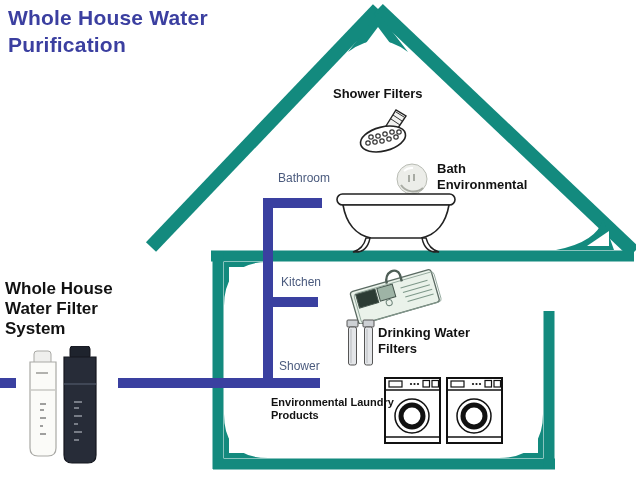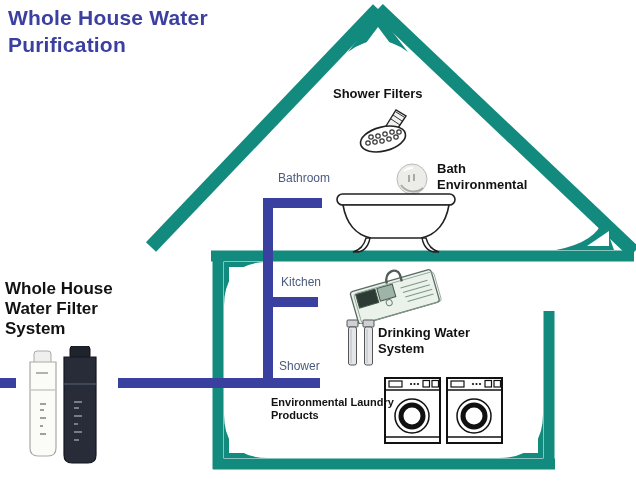--- a/index.html
+++ b/index.html
@@ -62,21 +62,21 @@
     <line class="pipe-stroke" x1="263" y1="302" x2="318" y2="302" stroke-width="10"></line>
   </g>
 </svg>
 
 <div class="lbl" id="page-title">Whole House Water Purification</div>
 
 <div class="lbl black-label" id="shower-filters-label">Shower Filters</div>
 <div class="lbl room-label" id="bathroom-label">Bathroom</div>
 <div class="lbl black-label" id="bath-dechlorinators-label">Bath Environmental</div>
 <div class="lbl room-label" id="kitchen-label">Kitchen</div>
-<div class="lbl black-label" id="drinking-water-filters-label">Drinking Water System</div>
+<div class="lbl black-label" id="drinking-water-filters-label">Drinking Water Filters</div>
 <div class="lbl room-label" id="laundry-label">Shower</div>
 <div class="lbl black-label" id="environmental-label">Environmental Laundry Products</div>
 <div class="lbl" id="whole-house-filter-label">Whole House Water Filter System</div>
 
 <svg class="icon" style="left:350px;top:106px;" width="72" height="52" viewBox="0 0 72 52">
   <polygon points="36,20 46,4 56,10 46,25" fill="#f2f2f0" stroke="#222" stroke-width="1.4"></polygon>
   <line x1="41" y1="13" x2="50" y2="19" stroke="#333" stroke-width="1"></line>
   <line x1="43" y1="9" x2="52" y2="15" stroke="#333" stroke-width="1"></line>
   <line x1="46" y1="6" x2="54" y2="11" stroke="#333" stroke-width="1"></line>
   <ellipse cx="33" cy="33" rx="23" ry="12" transform="rotate(-14 33 33)" fill="#fff" stroke="#222" stroke-width="1.6"></ellipse>

